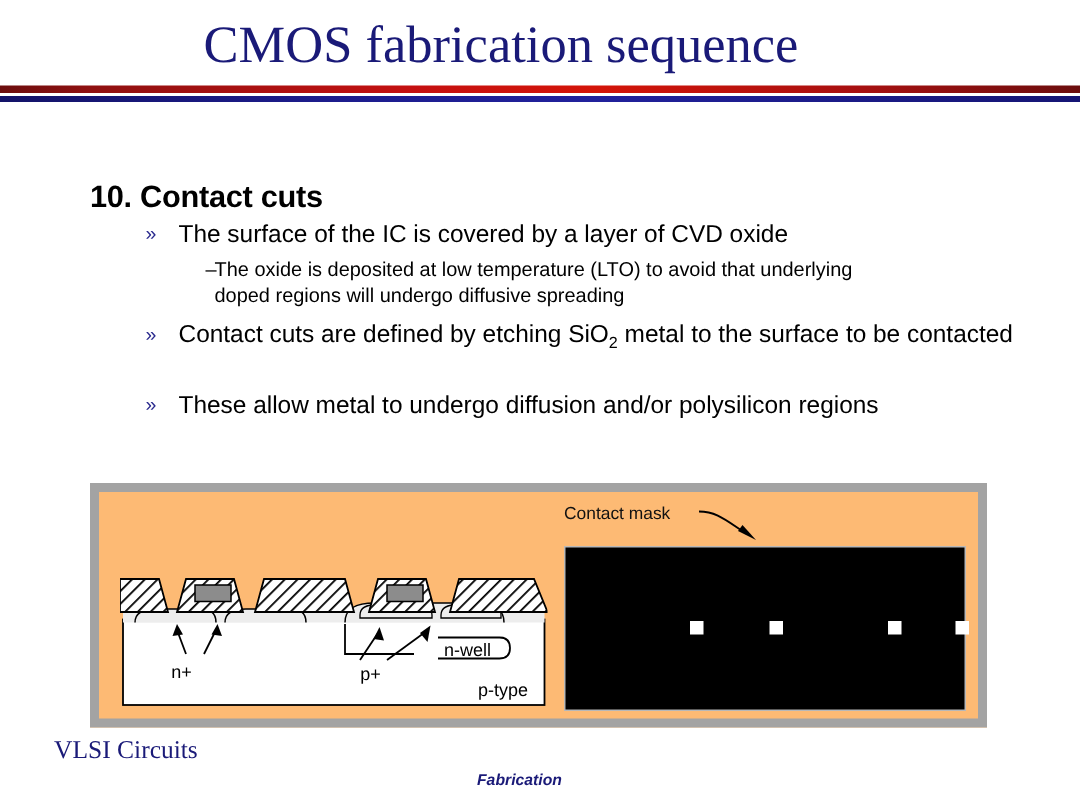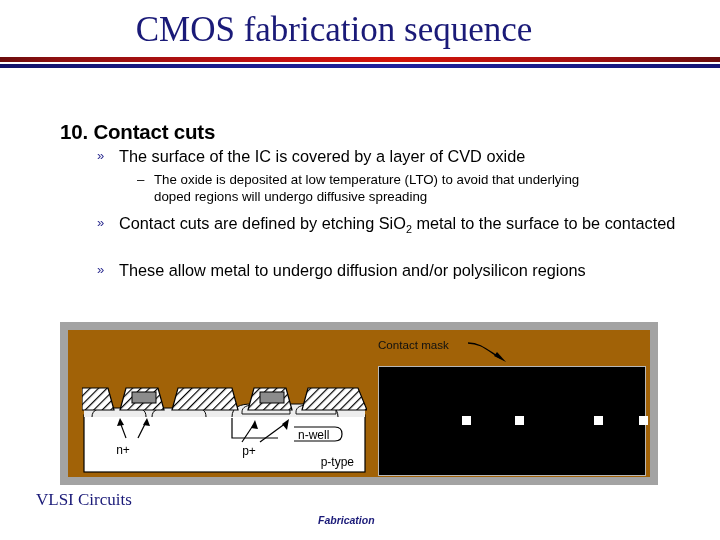--- a/index.html
+++ b/index.html
@@ -94,34 +94,34 @@
   .lvl3 .marker {
     position: absolute;
     left: 0;
     top: 0;
     color: #000000;
     font-size: 13.3px;
     line-height: 16.5px;
   }
   .lvl3 .txt {
     display: block;
-    margin-left: 17px;
+    margin-left: 6px;
   }
   sub { font-size: 0.66em; }
 
   
   #figure-box {
     position: absolute;
     left: 60px;
     top: 322px;
     width: 598px;
     height: 163px;
-    border: 8px solid #a3a3a3;
+    border: 6px solid #a3a3a3;
     box-sizing: border-box;
-    background: #a16207;
+    background: #fdba74;
   }
   #contact-mask-label {
     position: absolute;
     left: 310px;
     top: 8px;
     font-size: 11.6px;
     color: #111111;
     white-space: nowrap;
   }
   #mask-arrow {

